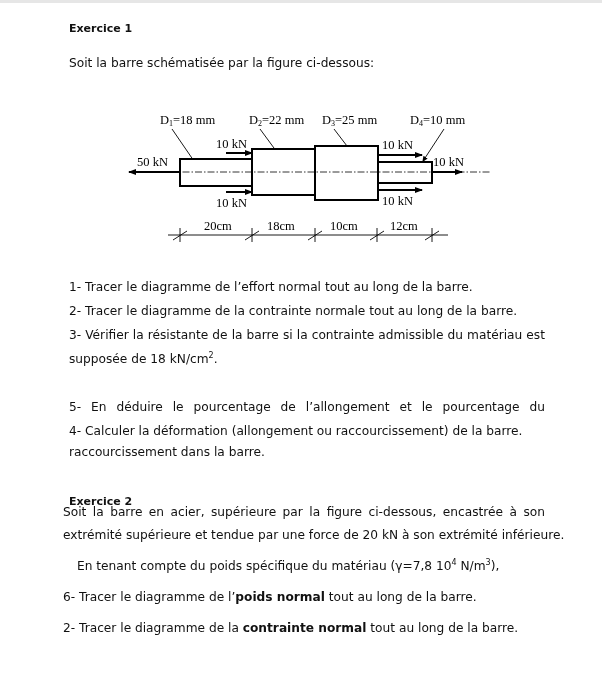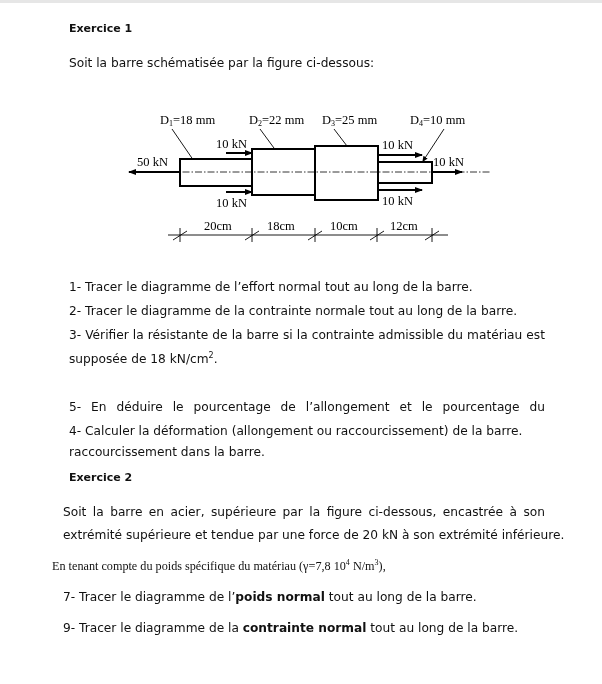--- a/index.html
+++ b/index.html
@@ -92,18 +92,18 @@
 </svg>
 
 <div class="abs p" style="left:69px; top:279px;">1- Tracer le diagramme de l’effort normal tout au long de la barre.</div>
 <div class="abs p" style="left:69px; top:303px;">2- Tracer le diagramme de la contrainte normale tout au long de la barre.</div>
 <div class="abs p just" style="left:69px; top:327px; width:476px;">3- Vérifier la résistante de la barre si la contrainte admissible du matériau est</div>
 <div class="abs p" style="left:69px; top:351px;"><span>supposée de 18 kN/cm</span><sup>2</sup><span>.</span></div>
 <div class="abs p" style="left:69px; top:375px;margin-top:48px;">4- Calculer la déformation (allongement ou raccourcissement) de la barre.</div>
 <div class="abs p just" style="left:69px; top:399px; width:476px;">5- En déduire le pourcentage de l’allongement et le pourcentage du</div>
 <div class="abs p" style="left:69px; top:444px;">raccourcissement dans la barre.</div>
 
-<div class="abs h" style="left:69px; top:471px;">Exercice 2</div>
+<div class="abs h" style="left:69px; top:495px;">Exercice 2</div>
 <div class="abs p just" style="left:63px; top:504px; width:482px;">Soit la barre en acier, supérieure par la figure ci-dessous, encastrée à son</div>
 <div class="abs p" style="left:63px; top:527px;">extrémité supérieure et tendue par une force de 20 kN à son extrémité inférieure.</div>
-<div class="abs p" style="left:52px; top:558px;font-family:Liberation Serif, serif;"><span>En tenant compte du poids spécifique du matériau (γ=7,8 10</span><sup>4</sup><span> N/m</span><sup>3</sup><span>),</span></div>
-<div class="abs p" style="left:63px; top:589px;"><span>7- Tracer le diagramme de l’</span><b>poids normal</b><span> tout au long de la barre.</span></div>
-<div class="abs p" style="left:63px; top:620px;"><span>9- Tracer le diagramme de la </span><b>contrainte normal</b><span> tout au long de la barre.</span></div>
+<div class="abs p" style="left:77px; top:558px;"><span>En tenant compte du poids spécifique du matériau (γ=7,8 10</span><sup>4</sup><span> N/m</span><sup>3</sup><span>),</span></div>
+<div class="abs p" style="left:63px; top:589px;"><span>6- Tracer le diagramme de l’</span><b>poids normal</b><span> tout au long de la barre.</span></div>
+<div class="abs p" style="left:63px; top:620px;"><span>2- Tracer le diagramme de la </span><b>contrainte normal</b><span> tout au long de la barre.</span></div>
 
 </body></html>

